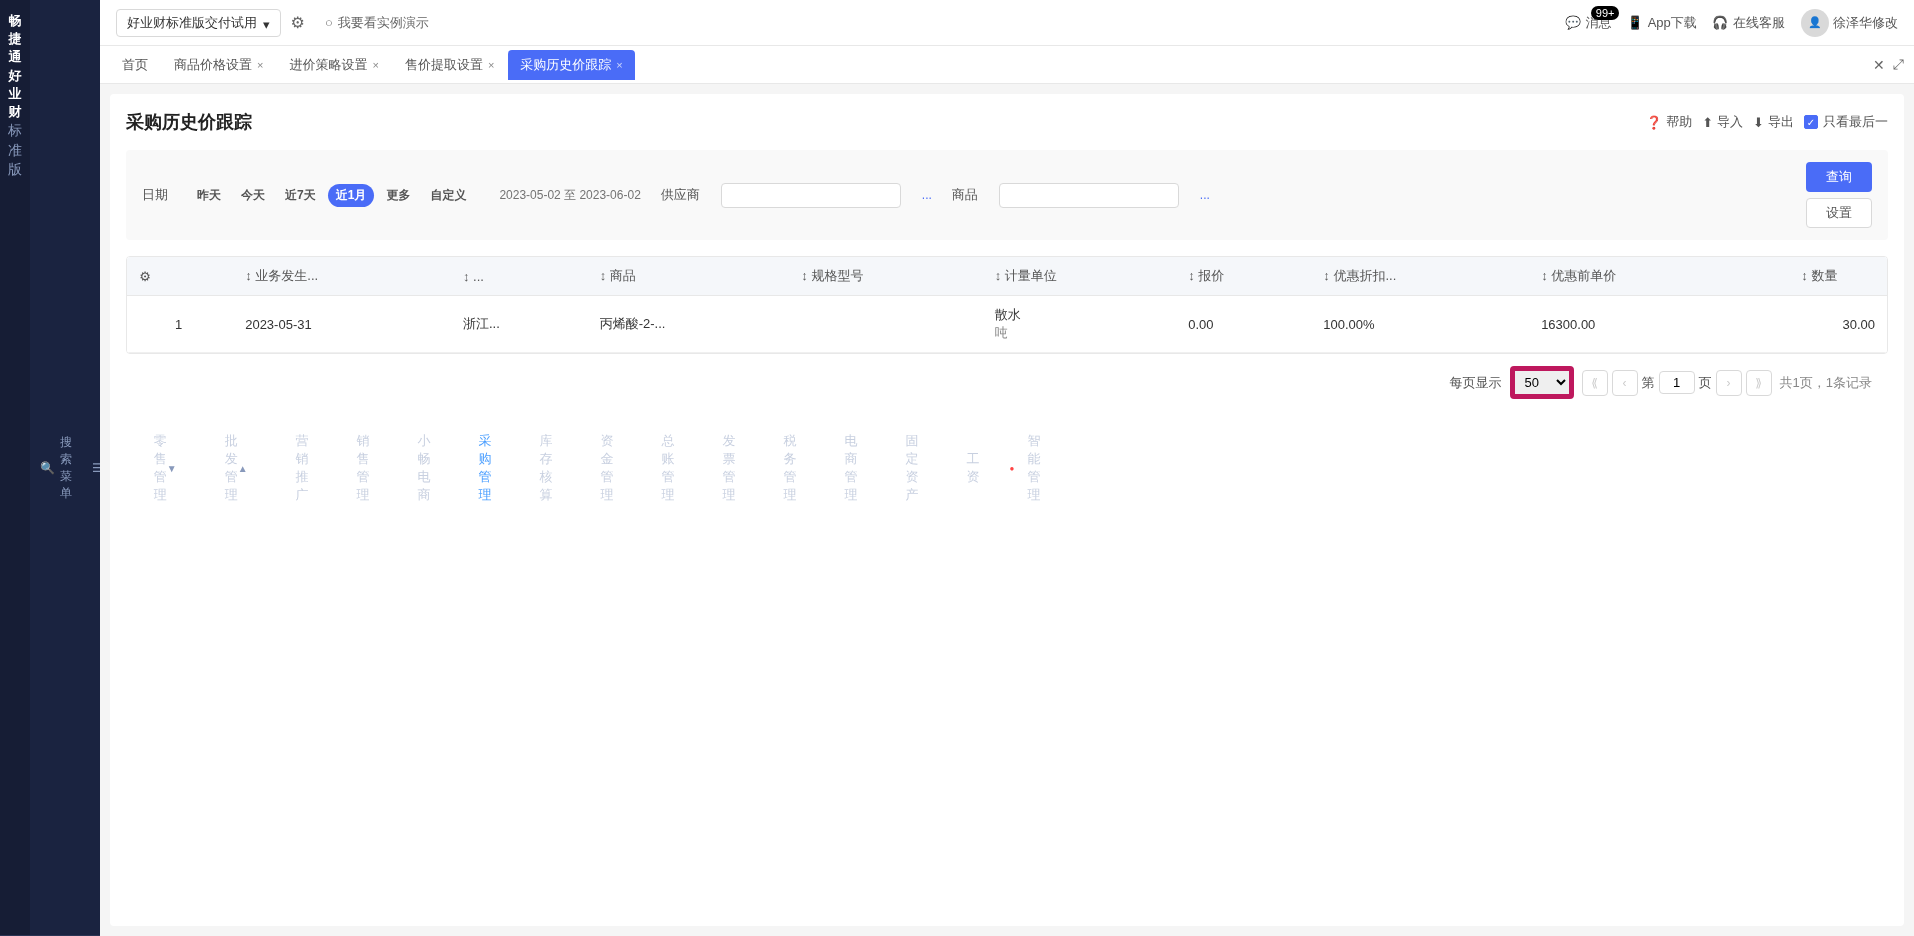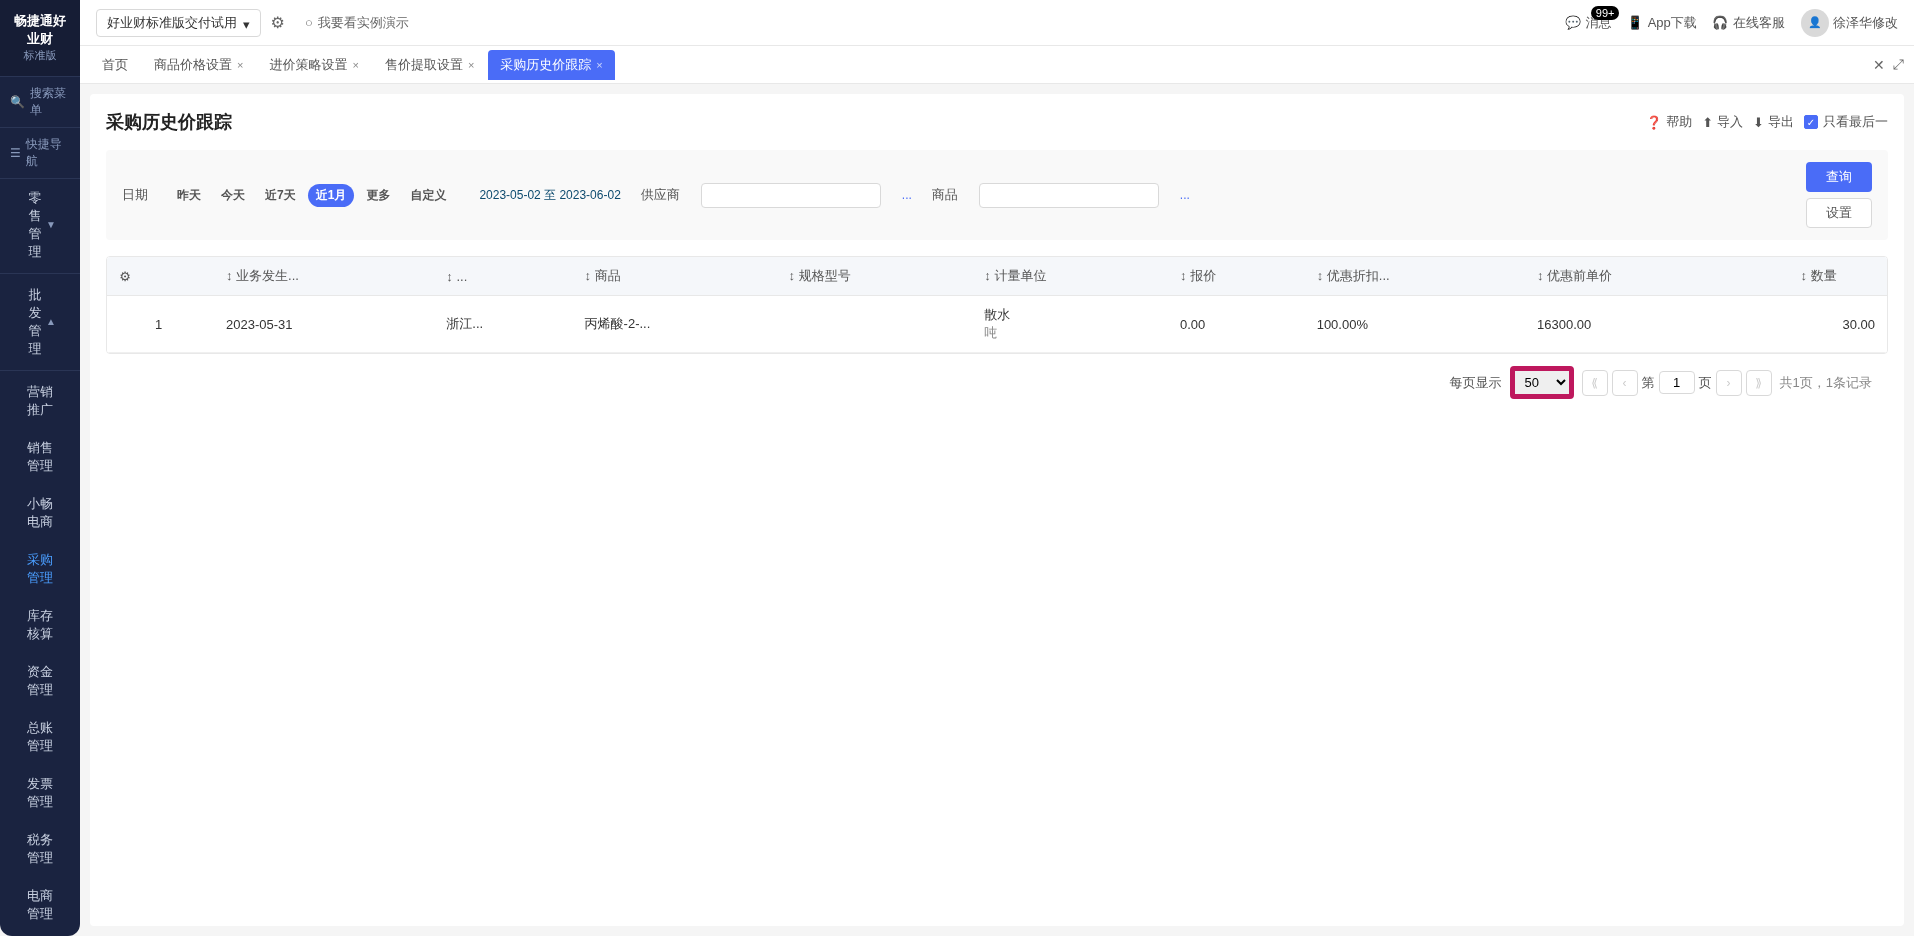--- a/index.html
+++ b/index.html
@@ -1,22 +1,22 @@
 <!DOCTYPE html>
 <html><head>
   <meta charset="utf-8">
   <style>
     * { box-sizing: border-box; margin: 0; padding: 0; }
     body { font-family: "Microsoft YaHei", "PingFang SC", sans-serif; font-size: 13px; color: #333; background: #f5f5f5; display: flex; height: 936px; overflow: hidden; }
 
     
-    .sidebar { width: 80px; background: #1a2340; color: #c8d0e0; display: flex; flex-direction: column; height: 100%; flex-shrink: 0; border-radius: 12px; }
+    .sidebar { width: 100px; background: #1a2340; color: #c8d0e0; display: flex; flex-direction: row; height: 100%; flex-shrink: 0; }
     .sidebar-logo { padding: 12px 8px; background: #161d35; text-align: center; color: #fff; font-size: 12px; line-height: 1.4; border-bottom: 1px solid #2a3555; }
     .sidebar-logo .logo-title { font-size: 13px; font-weight: bold; }
-    .sidebar-logo .logo-sub { font-size: 11px; color: #8899bb; }
+    .sidebar-logo .logo-sub { font-size: 14px; color: #8899bb; }
     .sidebar-search { padding: 8px 10px; font-size: 12px; color: #8899bb; cursor: pointer; display: flex; align-items: center; gap: 5px; border-bottom: 1px solid #2a3555; }
     .sidebar-nav { padding: 8px 10px; font-size: 12px; color: #8899bb; cursor: pointer; display: flex; align-items: center; gap: 5px; border-bottom: 1px solid #2a3555; }
     .sidebar-item { padding: 10px 24px; font-size: 13px; color: #c8d0e0; cursor: pointer; text-align: center; display: flex; align-items: center; justify-content: space-between; position: relative; }
     .sidebar-item .item-label { flex: 1; text-align: center; }
     .sidebar-item .arrow { font-size: 10px; color: #8899bb; }
     .sidebar-item.active { color: #4a9eff; }
     .sidebar-item.has-dot::before { content: '●'; color: #ff4444; font-size: 8px; position: absolute; left: 6px; top: 50%; transform: translateY(-50%); }
     .sidebar-bottom { margin-top: auto; padding: 10px 8px; text-align: center; color: #8899bb; cursor: pointer; border-top: 1px solid #2a3555; }
     .sidebar-divider { border-top: 1px solid #2a3555; margin: 2px 0; }
 
@@ -54,21 +54,21 @@
     .checkbox-label { display: flex; align-items: center; gap: 5px; font-size: 13px; color: #555; cursor: pointer; }
     .checkbox-box { width: 14px; height: 14px; border: 1px solid #4a6cf7; background: #4a6cf7; border-radius: 2px; display: flex; align-items: center; justify-content: center; color: #fff; font-size: 10px; }
 
     
     .filter-area { display: flex; align-items: center; gap: 20px; margin-bottom: 16px; padding: 12px 16px; background: #f9f9f9; border-radius: 4px; flex-wrap: wrap; }
     .filter-group { display: flex; align-items: center; gap: 21px; }
     .filter-label { font-size: 13px; color: #555; white-space: nowrap; }
     .date-options { display: flex; align-items: center; gap: 4px; }
     .date-btn { padding: 3px 8px; font-size: 12px; color: #555; cursor: pointer; border-radius: 3px; font-weight: bold; }
     .date-btn.active { background: #4a6cf7; color: #fff; border-radius: 12px; }
-    .date-range { font-size: 12px; color: #0c4a6e; margin-left: 4px; }
+    .date-range { font-size: 12px; color: #737373; margin-left: 4px; }
     .filter-input { border: 1px solid #d9d9d9; border-radius: 4px; padding: 4px 8px; font-size: 13px; width: 180px; outline: none; }
     .filter-more-btn { color: #4a6cf7; font-size: 12px; cursor: pointer; }
     .query-btn { background: #4a6cf7; color: #fff; border: none; border-radius: 4px; padding: 6px 20px; font-size: 13px; cursor: pointer; }
     .settings-btn { border: 1px solid #d9d9d9; background: #fff; color: #555; border-radius: 4px; padding: 5px 16px; font-size: 13px; cursor: pointer; }
     .filter-buttons { display: flex; flex-direction: column; gap: 6px; margin-left: auto; }
 
     
     .table-wrapper { overflow-x: auto; border: 1px solid #e8e8e8; border-radius: 4px; }
     table { width: 100%; border-collapse: collapse; background: #fff; }
     thead tr { background: #f5f7fa; }

